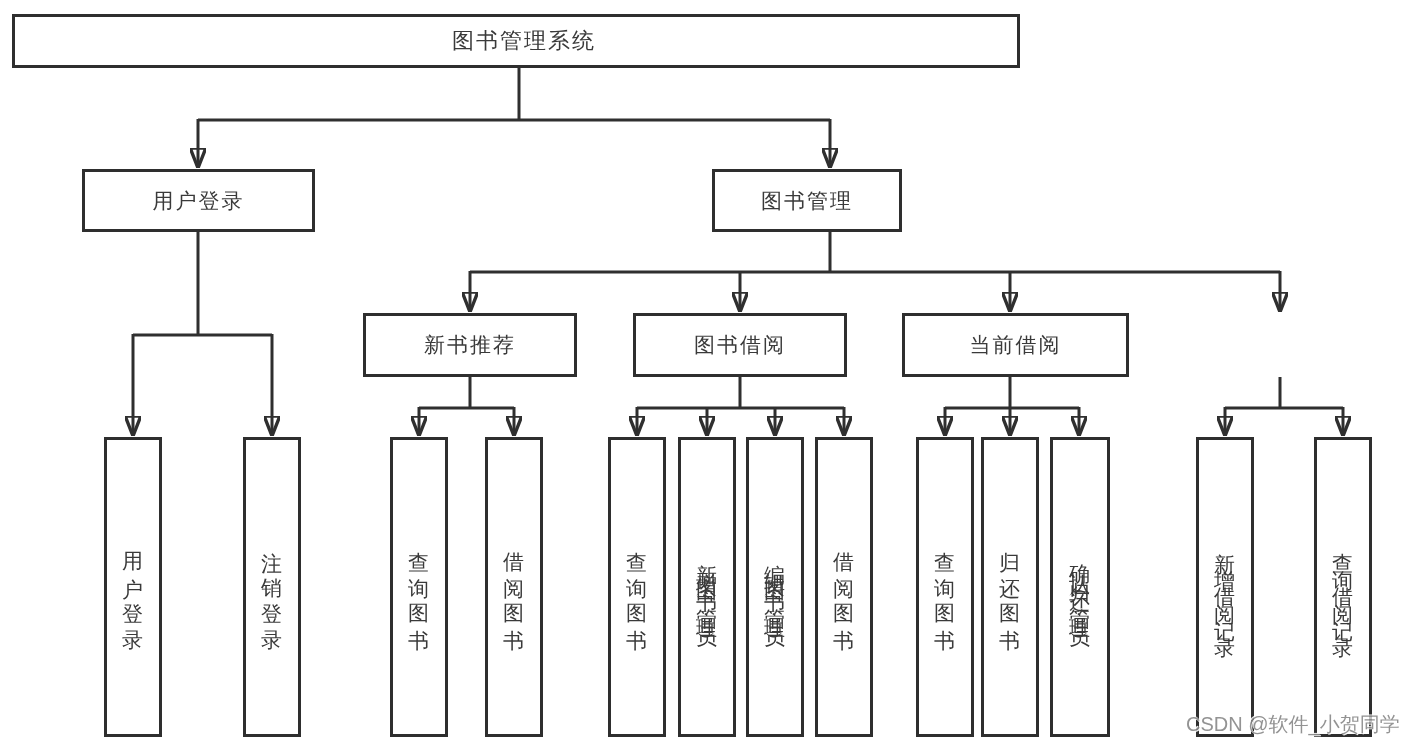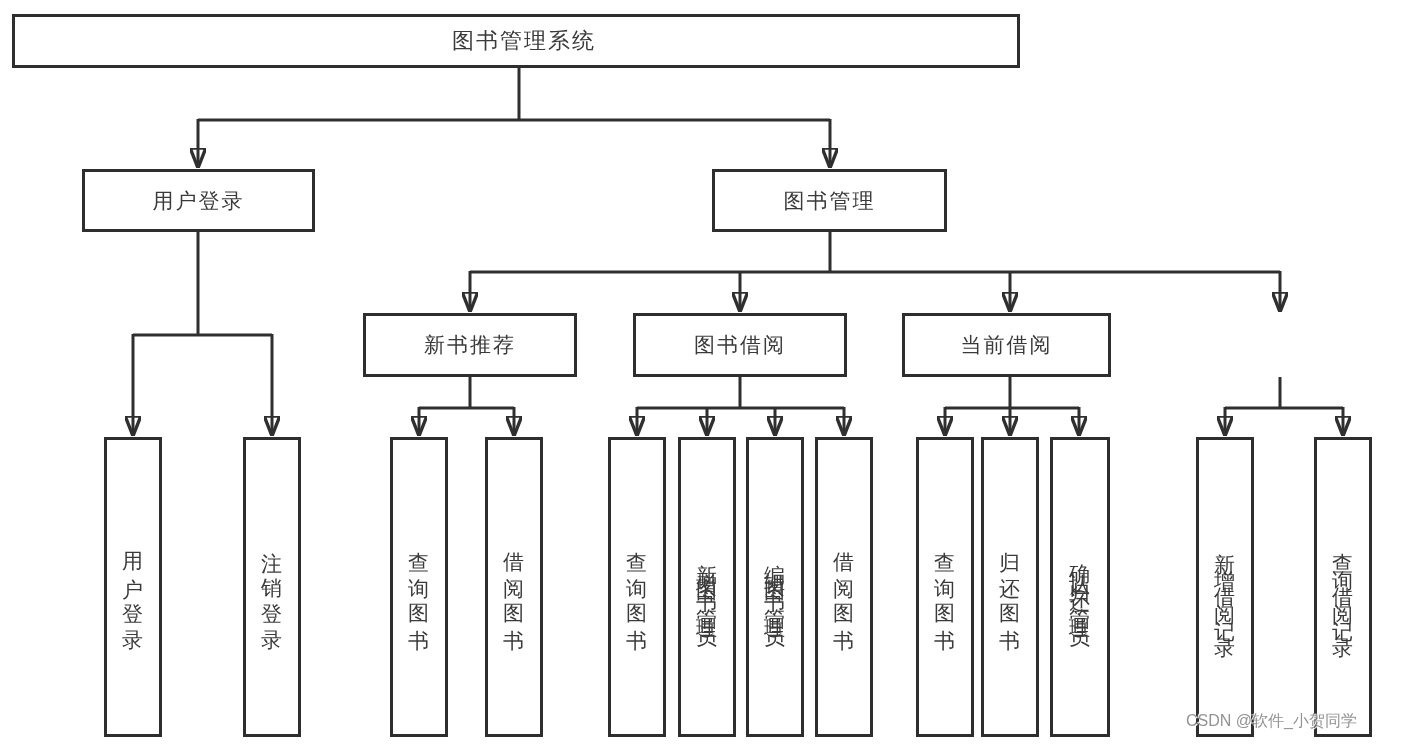--- a/index.html
+++ b/index.html
@@ -54,21 +54,21 @@
     line-height: 1;
     white-space: nowrap;
   }
   .leaf.s span { letter-spacing: 26px; }
   .leaf.m span { letter-spacing: 17px; }
   .leaf.l span { letter-spacing: 9px; }
   .watermark {
     position: absolute;
     left: 1186px;
     top: 711px;
-    font-size: 16px;
+    font-size: 20px;
     color: rgba(135,135,135,0.9);
     white-space: nowrap;
     text-shadow: 1px 1px 0 rgba(255,255,255,0.9), -1px -1px 0 rgba(255,255,255,0.9);
   }
 </style>
 </head>
 <body>
 
 <div class="canvas">
 
@@ -113,31 +113,31 @@
     <line x1="1343" y1="407" x2="1343" y2="435" marker-end="url(#arrow)"></line>
   </svg>
 
   <div class="node h root" style="left:12px; top:14px; width:1008px; height:54px;padding-left:16px;">
     <span>图书管理系统</span>
   </div>
 
   <div class="node h" style="left:82px; top:169px; width:233px; height:63px;">
     <span>用户登录</span>
   </div>
-  <div class="node h" style="left:712px; top:169px; width:235px; height:63px;">
+  <div class="node h" style="left:712px; top:169px; width:190px; height:63px;">
     <span>图书管理</span>
   </div>
 
   <div class="node h" style="left:363px; top:313px; width:214px; height:64px;">
     <span>新书推荐</span>
   </div>
   <div class="node h" style="left:633px; top:313px; width:214px; height:64px;text-align:center;">
     <span>图书借阅</span>
   </div>
-  <div class="node h" style="left:902px; top:313px; width:209px; height:64px;">
+  <div class="node h" style="left:902px; top:313px; width:227px; height:64px;">
     <span>当前借阅</span>
   </div>
 
   <div class="node leaf s" style="left:104px; top:437px; width:58px; height:300px;">
     <span>用户登录</span>
   </div>
   <div class="node leaf s" style="left:243px; top:437px; width:58px; height:300px;">
     <span>注销登录</span>
   </div>
 

